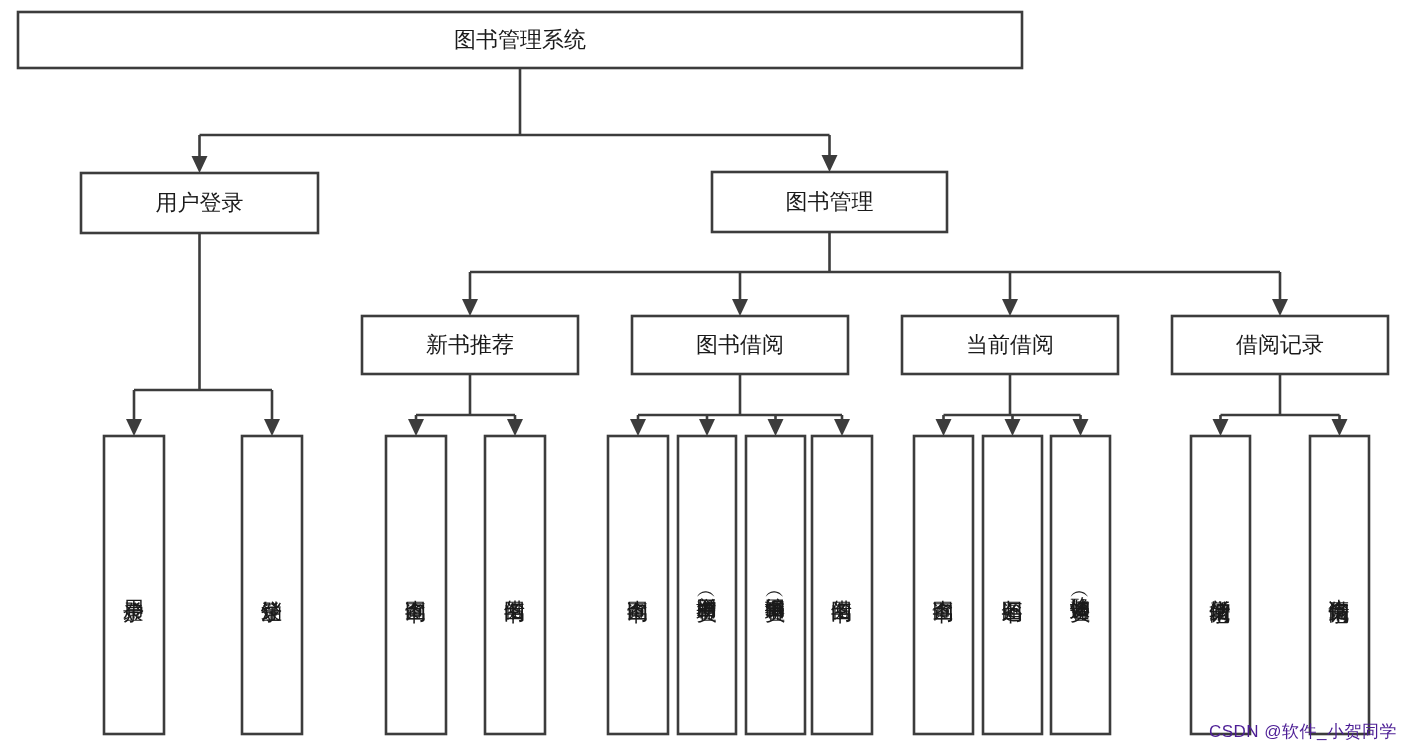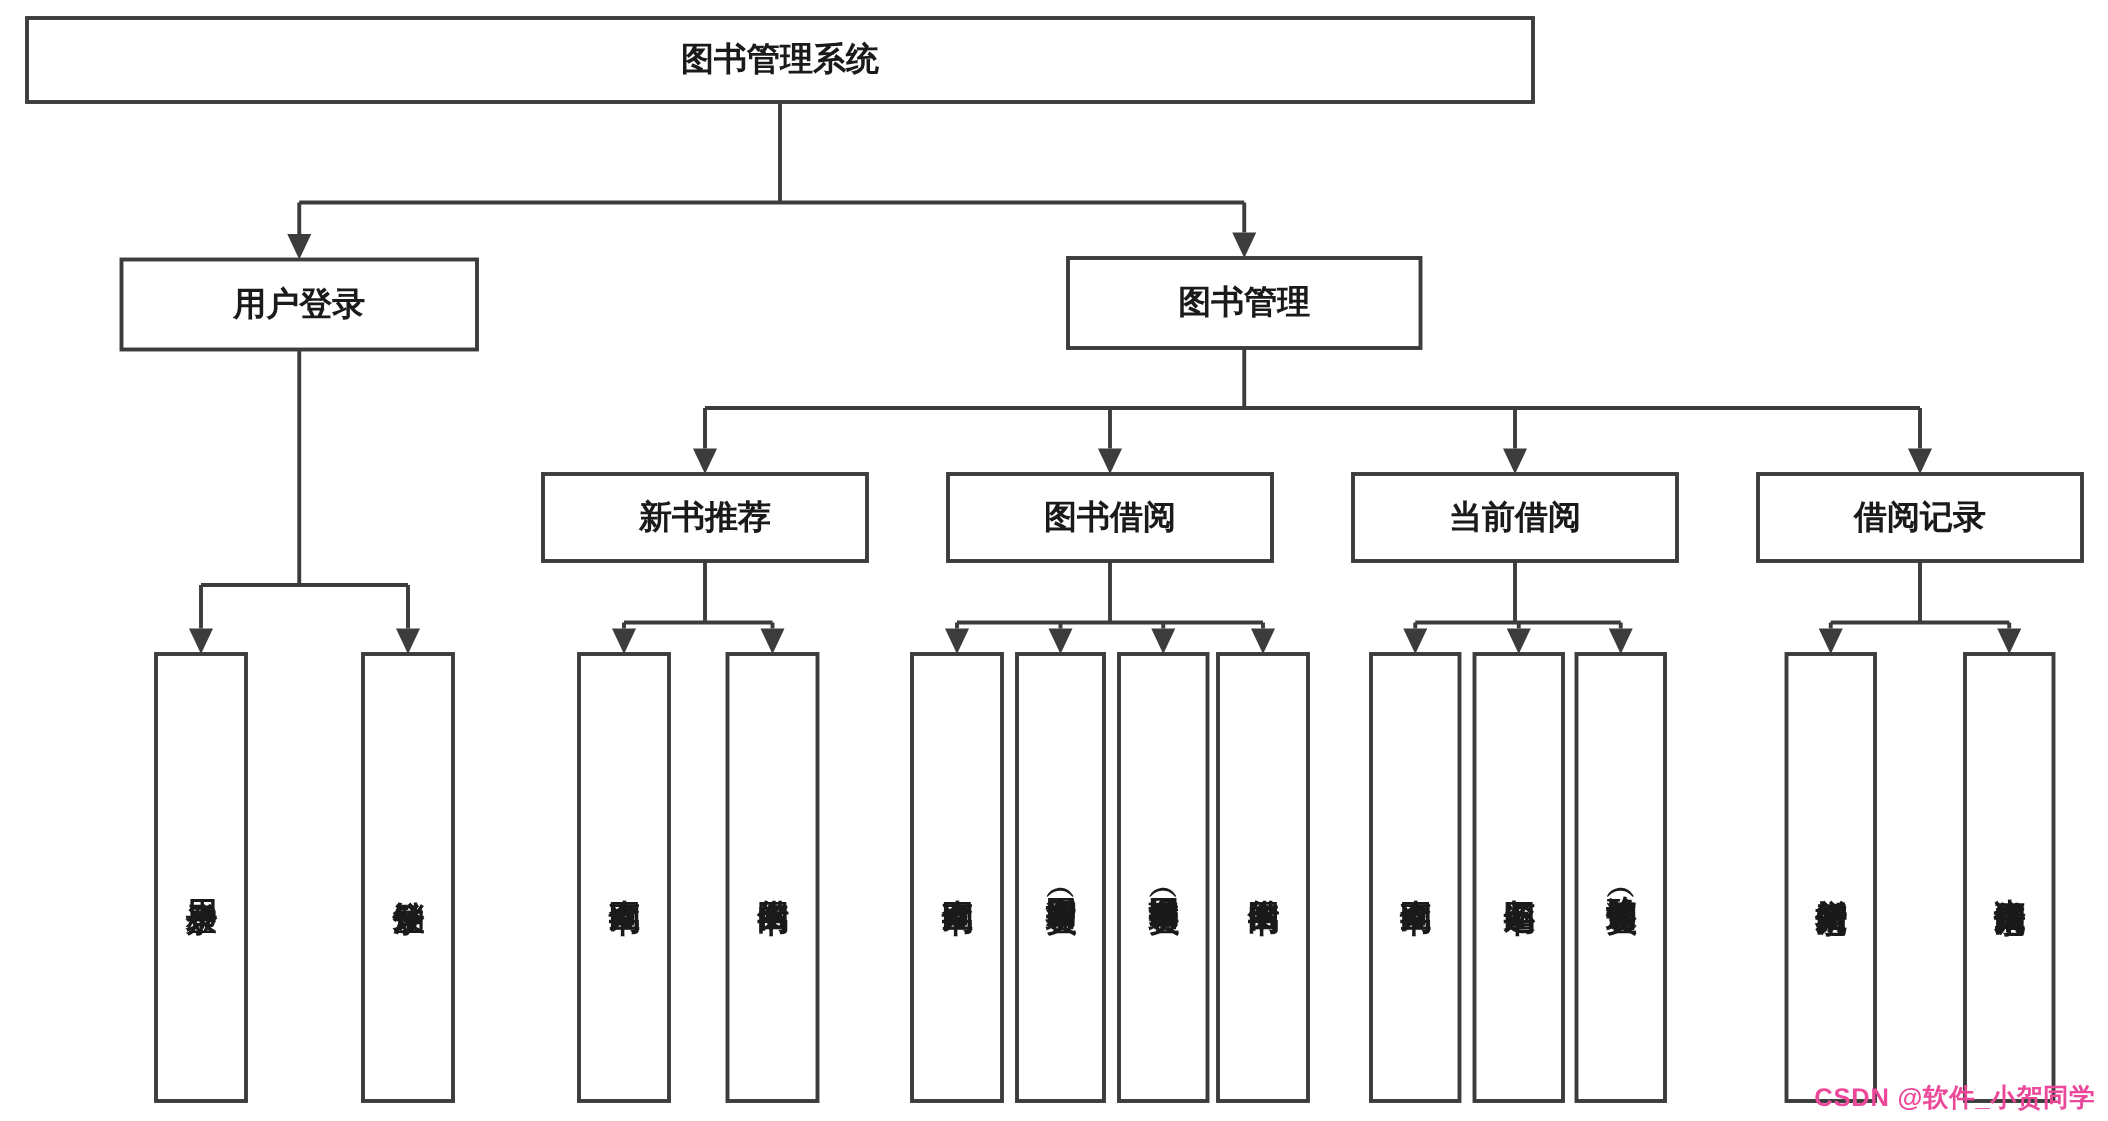--- a/index.html
+++ b/index.html
@@ -11,21 +11,20 @@
     width: 1405px;
     height: 747px;
     font-family: "Liberation Sans", "DejaVu Sans", sans-serif;
     overflow: hidden;
     position: relative;
   }
   #diagram-root {
     position: relative;
     width: 1405px;
     height: 747px;
-    font-weight: bold;
   }
   svg#tree-svg {
     position: absolute;
     top: 0;
     left: 0;
     width: 1405px;
     height: 747px;
   }
   .node-box {
     fill: #ffffff;
@@ -65,21 +64,21 @@
     align-items: center;
     justify-content: center;
     pointer-events: none;
   }
   #watermark {
     position: absolute;
     right: 8px;
     bottom: 4px;
     font-family: "Liberation Sans", "DejaVu Sans", sans-serif;
     font-size: 17px;
-    color: #ec4899;
+    color: #4c1d95;
     white-space: nowrap;
     letter-spacing: 0.5px;
   }
 </style>
 </head>
 <body>
 
 <div id="diagram-root">
 
   <svg id="tree-svg" viewBox="0 0 1405 747">

